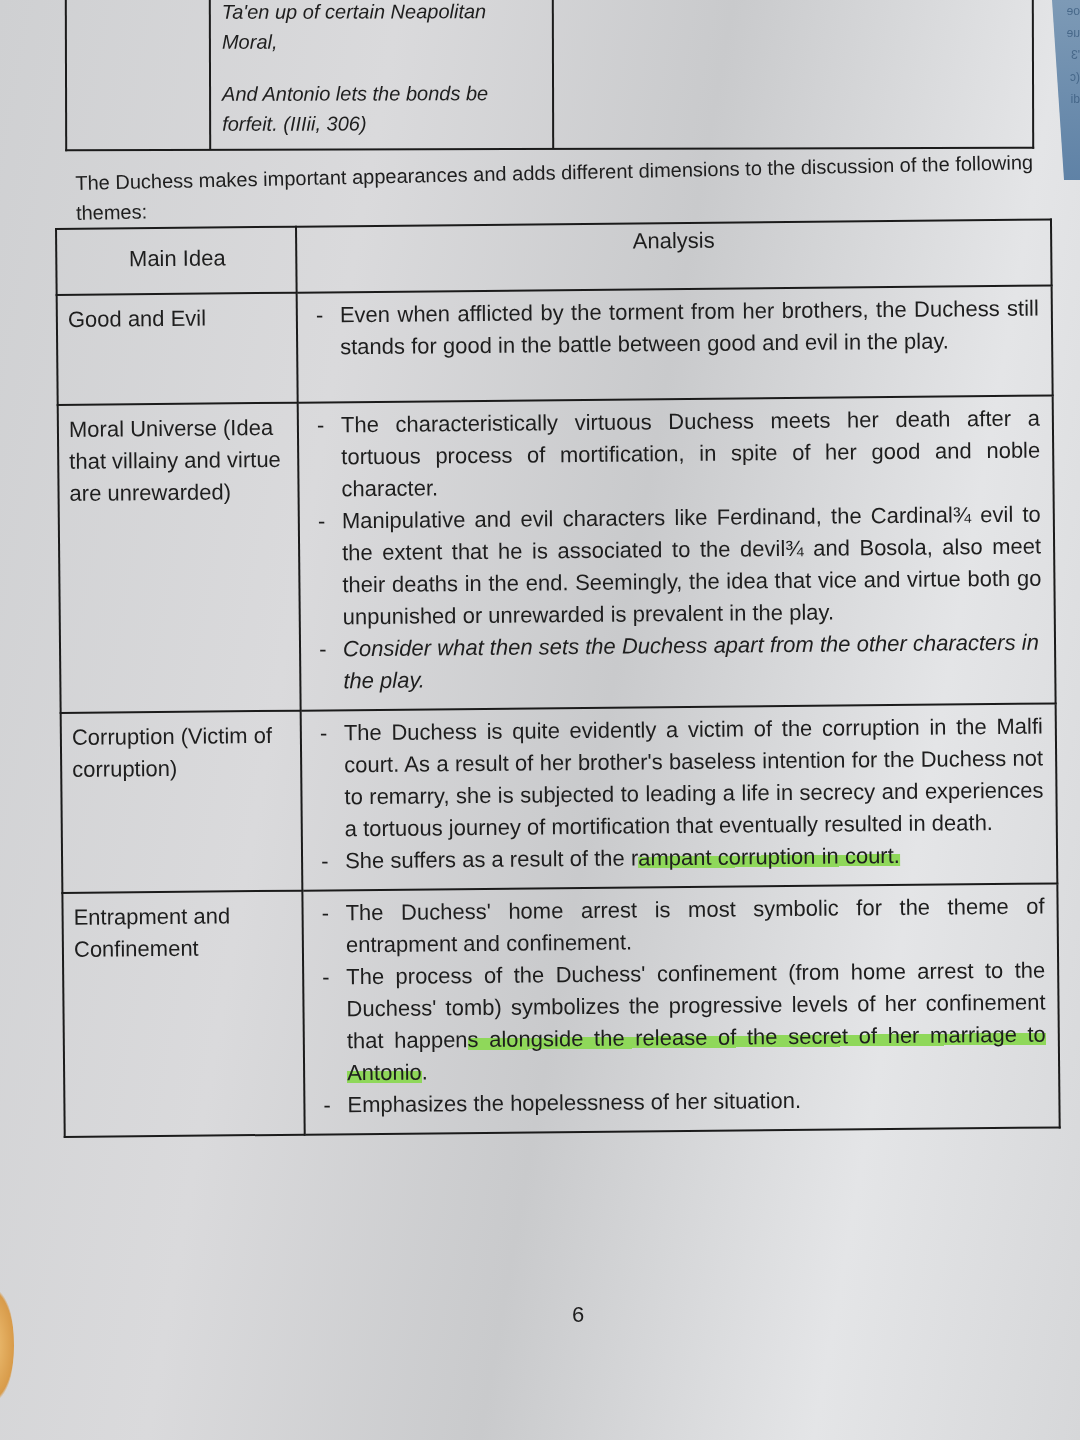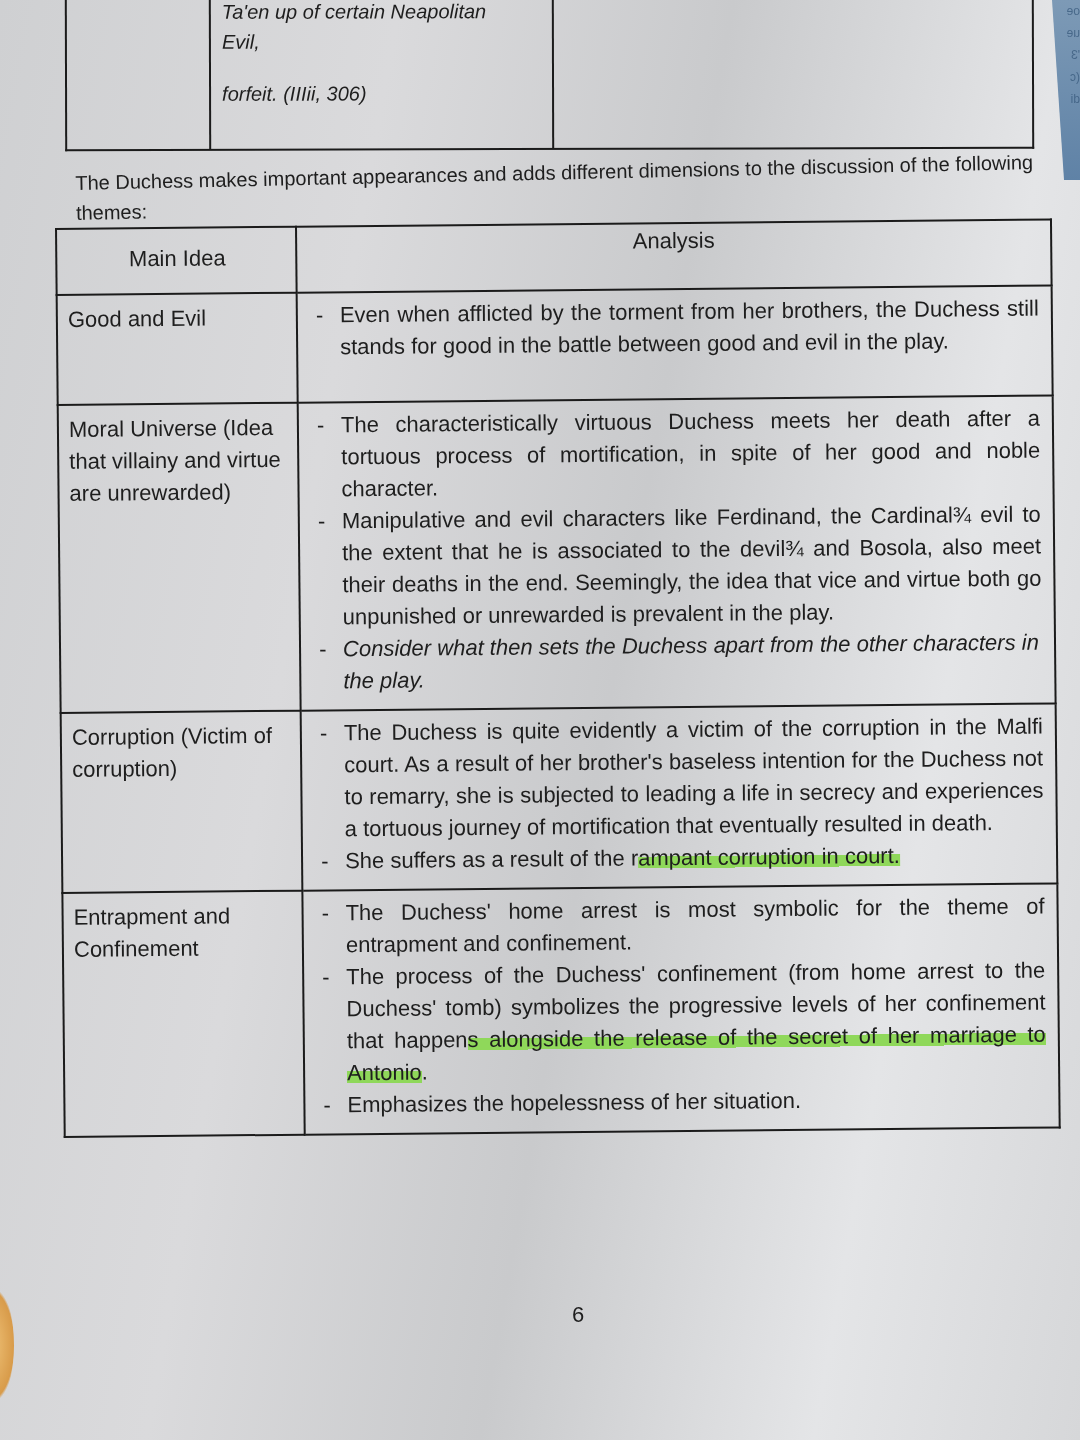--- a/index.html
+++ b/index.html
@@ -59,22 +59,23 @@
     <span>'3</span>
     <span>(c</span>
     <span>di</span>
 </div>
 <div class="finger"></div>
 
 <div class="top-table">
   <div class="c1"></div>
   <div class="c2">
     <span class="quote-line">Ta'en up of certain Neapolitan</span>
-    <span class="quote-line">Evil,</span>
+    <span class="quote-line">Moral,</span>
     <div class="quote-gap"></div>
+    <span class="quote-line">And Antonio lets the bonds be</span>
     <span class="quote-line">forfeit. (IIIii, 306)</span>
   </div>
   <div class="c3"></div>
 </div>
 
 <div class="intro">The Duchess makes important appearances and adds different dimensions to the discussion of the following themes:</div>
 
 <table class="main-table">
   <tbody>
       <tr>

